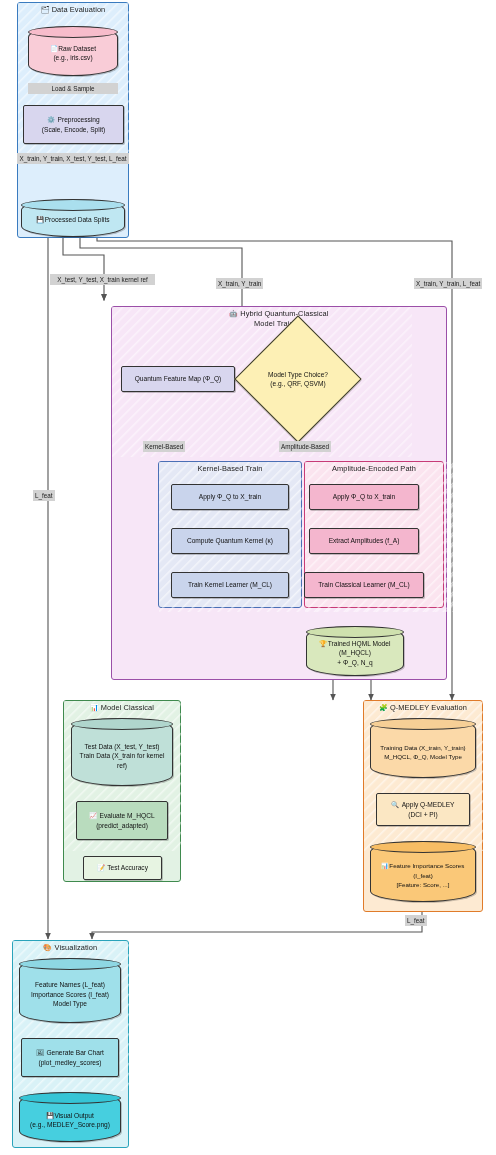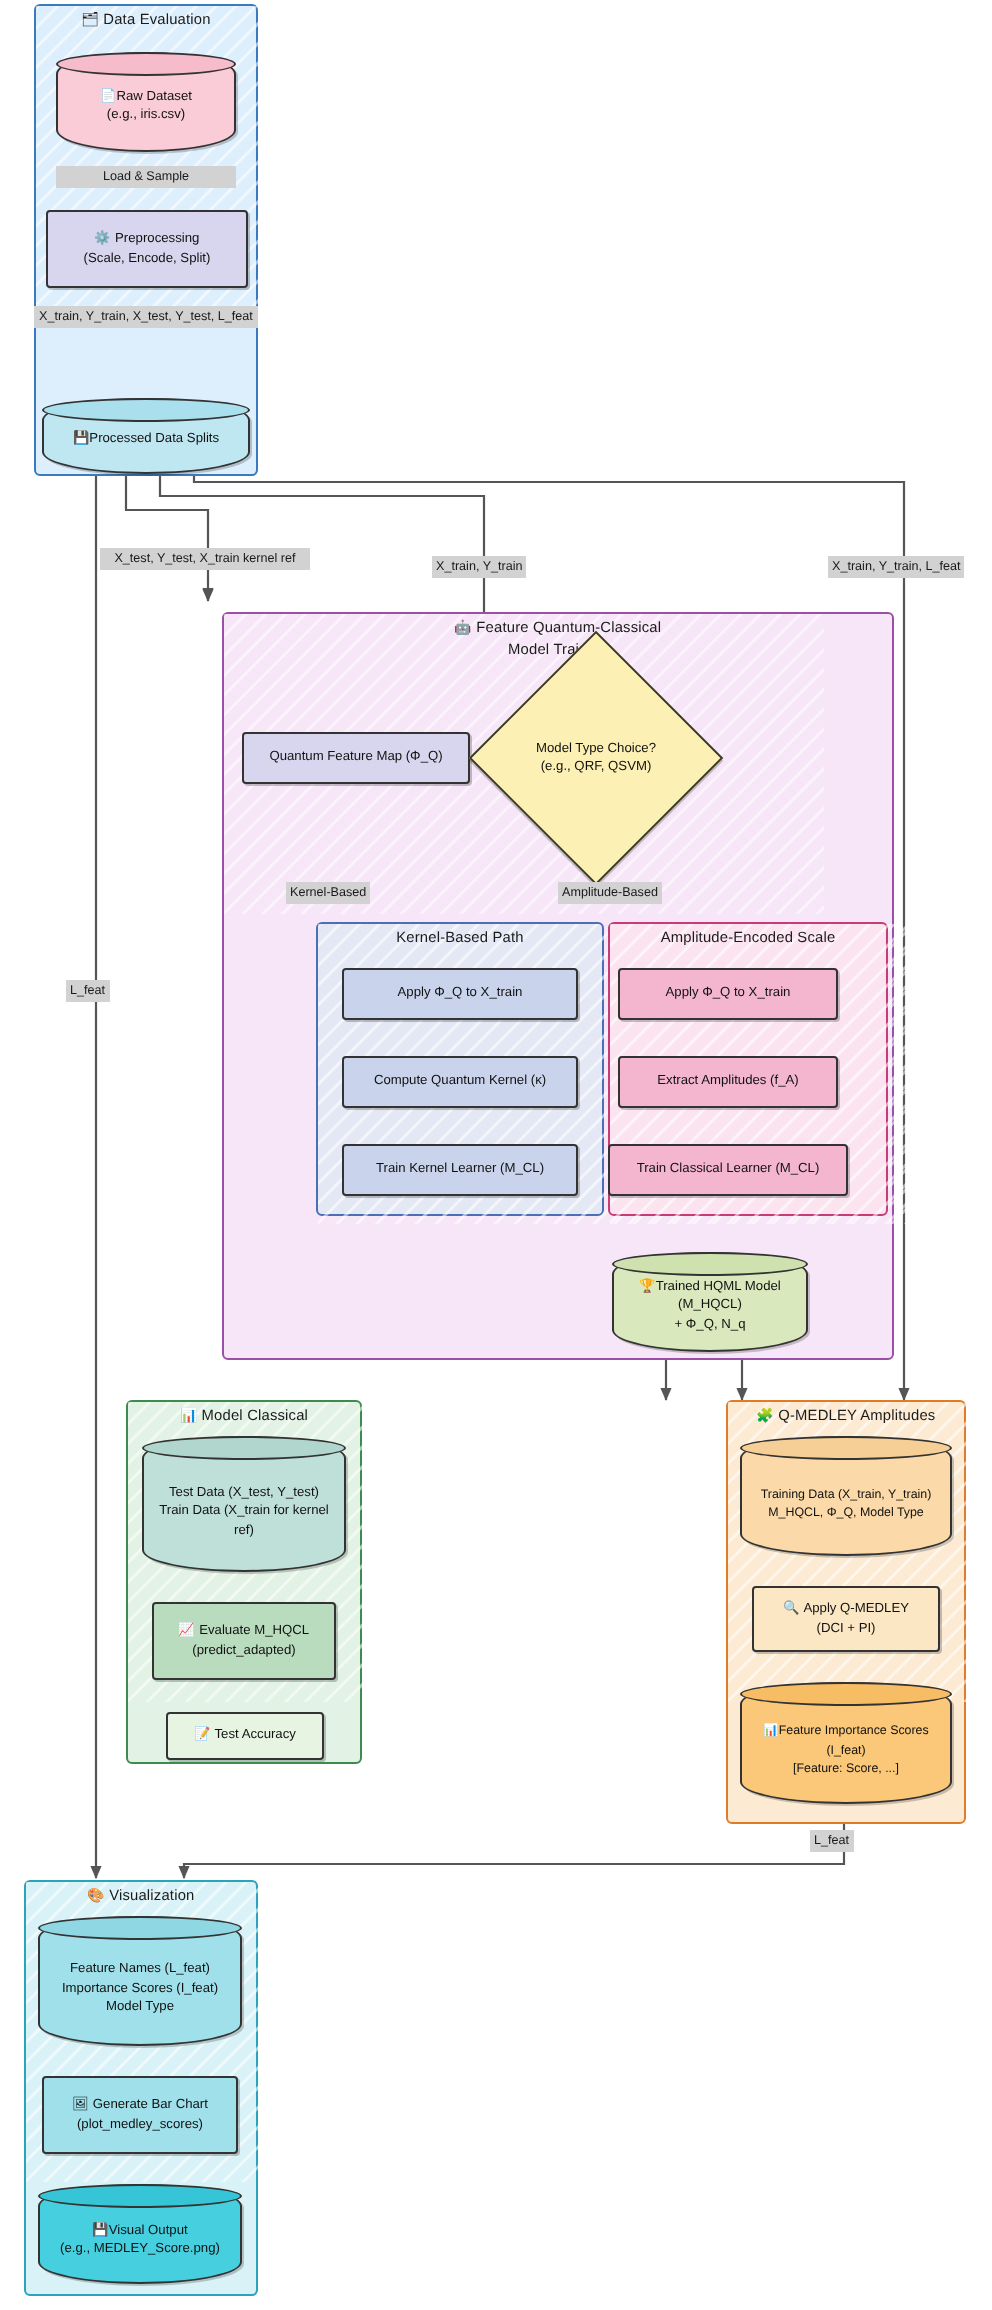--- a/index.html
+++ b/index.html
@@ -230,54 +230,54 @@
     <div class="sg-title">
       <span class="ic">🗂</span><span>Data Evaluation</span>
     </div>
   </div>
 
   <div class="sg" style="left:111px;top:306px;width:336px;height:374px;background:#f7e6f7;border-color:#9b4fa8;">
     <svg class="hatch">
         <rect width="100%" height="100%" fill="url(#hp)"></rect>
       </svg>
     <div class="sg-title" style="line-height:10px;">
-      <div><span class="ic">🤖</span><span>Feature Quantum-Classical</span></div>
+      <div><span class="ic">🤖</span><span>Hybrid Quantum-Classical</span></div>
       <div>Model Training</div>
     </div>
   </div>
 
   <div class="sg" style="left:158px;top:461px;width:144px;height:147px;background:#e4e8f5;border-color:#4a6fb5;">
     <svg class="hatch">
         <rect width="100%" height="100%" fill="url(#hb)"></rect>
       </svg>
-    <div class="sg-title">Kernel-Based Path</div>
+    <div class="sg-title">Kernel-Based Train</div>
   </div>
 
   <div class="sg" style="left:304px;top:461px;width:140px;height:147px;background:#fbe4ef;border-color:#c73b77;">
     <svg class="hatch">
         <rect width="100%" height="100%" fill="url(#hb)"></rect>
       </svg>
-    <div class="sg-title">Amplitude-Encoded Scale</div>
+    <div class="sg-title">Amplitude-Encoded Path</div>
   </div>
 
   <div class="sg" style="left:63px;top:700px;width:118px;height:182px;background:#e2f2e4;border-color:#3f8a4e;">
     <svg class="hatch">
         <rect width="100%" height="100%" fill="url(#hb)"></rect>
       </svg>
     <div class="sg-title">
       <span class="ic">📊</span><span>Model Classical</span>
     </div>
   </div>
 
   <div class="sg" style="left:363px;top:700px;width:120px;height:212px;background:#fdead2;border-color:#e07b2a;">
     <svg class="hatch">
         <rect width="100%" height="100%" fill="url(#hb)"></rect>
       </svg>
     <div class="sg-title">
-      <span class="ic">🧩</span><span>Q-MEDLEY Amplitudes</span>
+      <span class="ic">🧩</span><span>Q-MEDLEY Evaluation</span>
     </div>
   </div>
 
   <div class="sg" style="left:12px;top:940px;width:117px;height:208px;background:#d9f2f7;border-color:#2aa3bb;">
     <svg class="hatch">
         <rect width="100%" height="100%" fill="url(#hb)"></rect>
       </svg>
     <div class="sg-title">
       <span class="ic">🎨</span><span>Visualization</span>
     </div>

